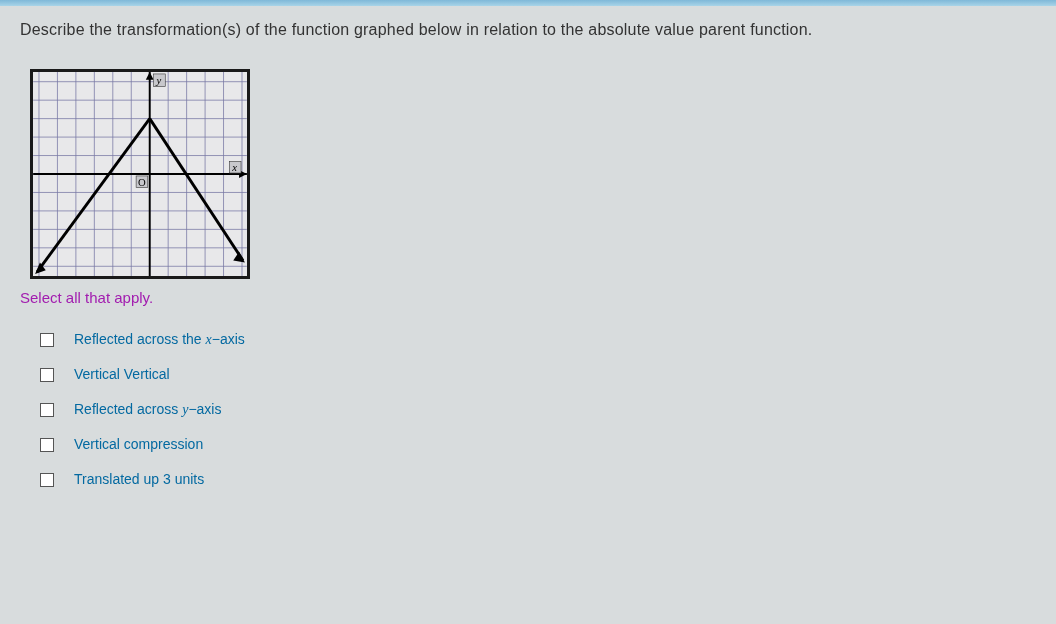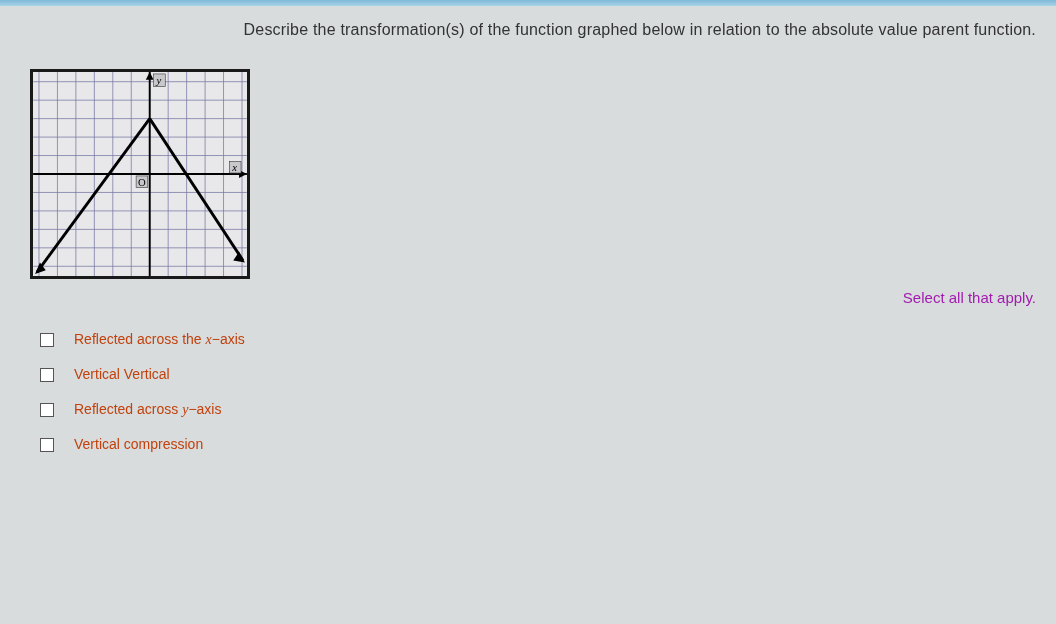--- a/index.html
+++ b/index.html
@@ -10,21 +10,20 @@
       height: 624px;
       position: relative;
     }
     .top-border {
       height: 6px;
       background: linear-gradient(to bottom, #7fb8d8, #a8d4e8);
     }
     .content-area {
       padding: 15px 20px;
       background: #d8dcdd;
-      text-align: right;
     }
     .question-text {
       font-size: 16px;
       font-weight: 400;
       color: #333;
       margin-bottom: 30px;
       letter-spacing: 0.2px;
     }
     .graph-container {
       margin-left: 10px;
@@ -52,21 +51,21 @@
     .checkbox {
       width: 14px;
       height: 14px;
       border: 1.5px solid #555;
       background: #fff;
       margin-right: 20px;
       cursor: pointer;
     }
     .option-label {
       font-size: 14px;
-      color: #c2410c;
+      color: #0369a1;
     }
     .math-var {
       font-style: italic;
       font-family: 'Times New Roman', serif;
     }
   </style>
 </head>
 <body>
 
 <div class="top-border"></div>
@@ -151,14 +150,20 @@
       <span class="option-label">
         <span>Reflected across </span><span class="math-var">y</span><span>−axis</span>
       </span>
     </div>
     <div class="option-row">
       <div class="checkbox"></div>
       <span class="option-label">
         <span>Vertical compression</span><span class="math-var"></span><span></span>
       </span>
     </div>
+    <div class="option-row">
+      <div class="checkbox"></div>
+      <span class="option-label">
+        <span>Translated up 3 units</span><span class="math-var"></span><span></span>
+      </span>
+    </div>
   </div>
 </div>
 
 </body></html>

